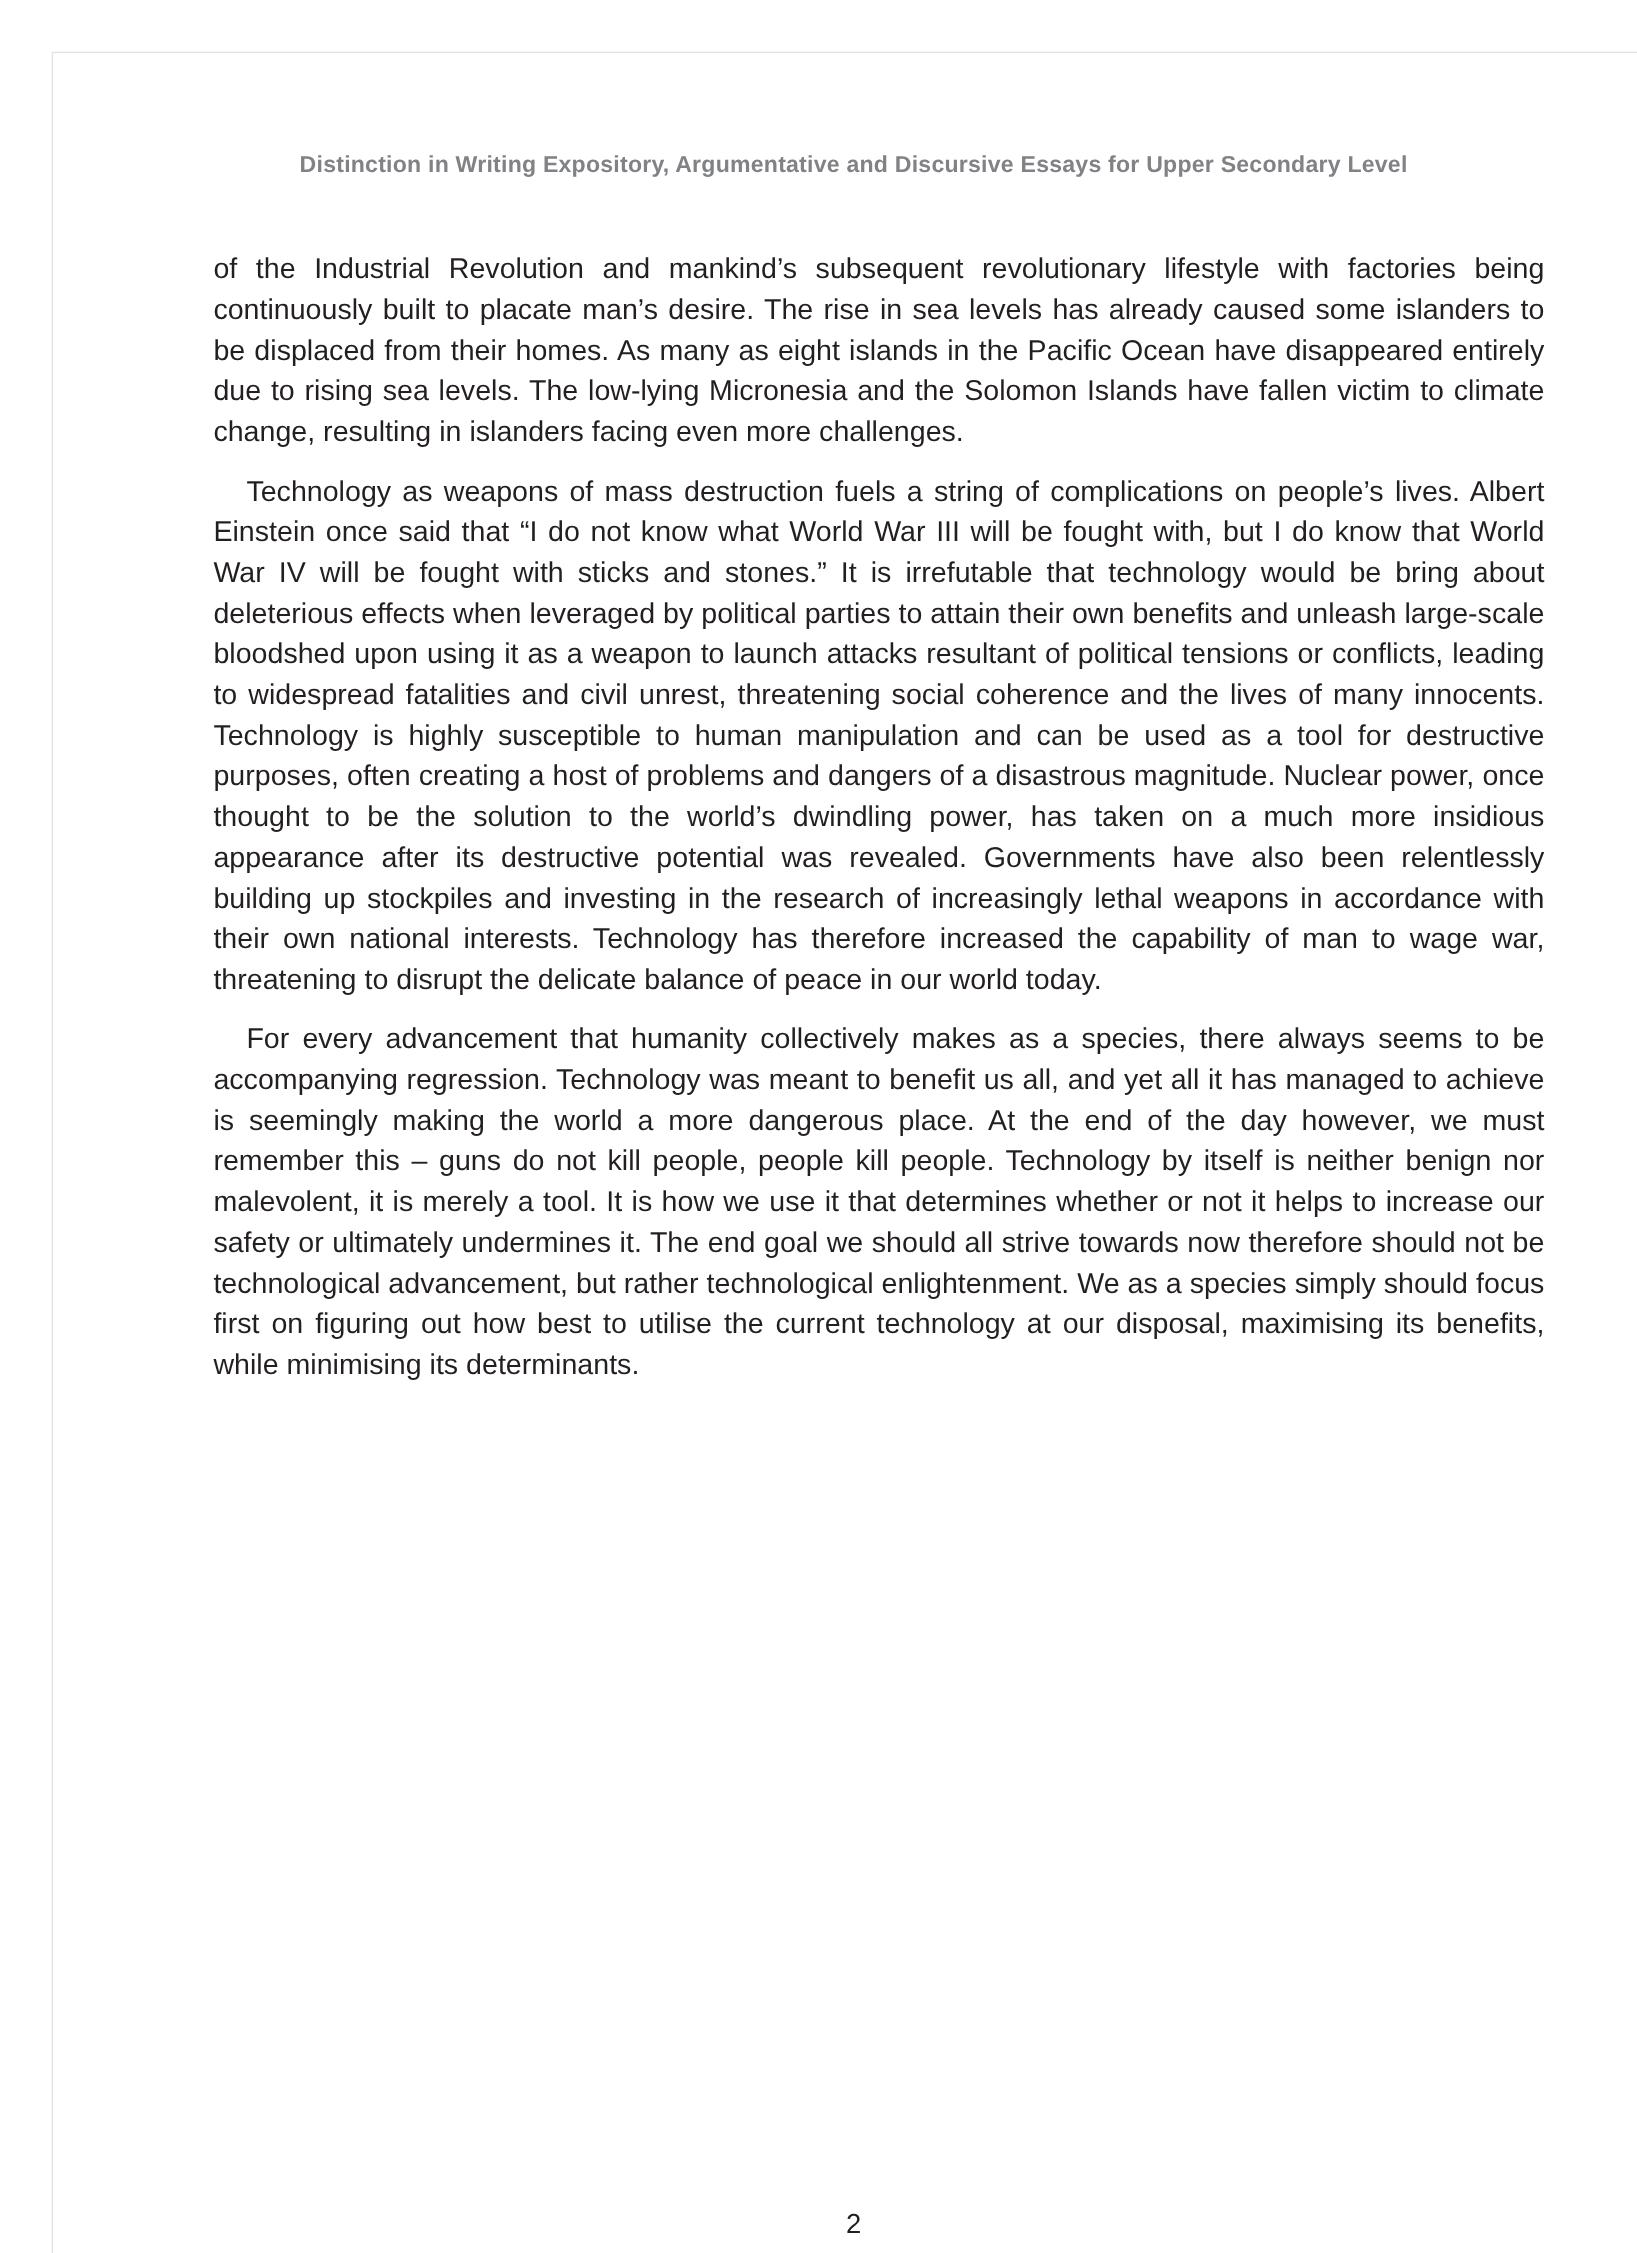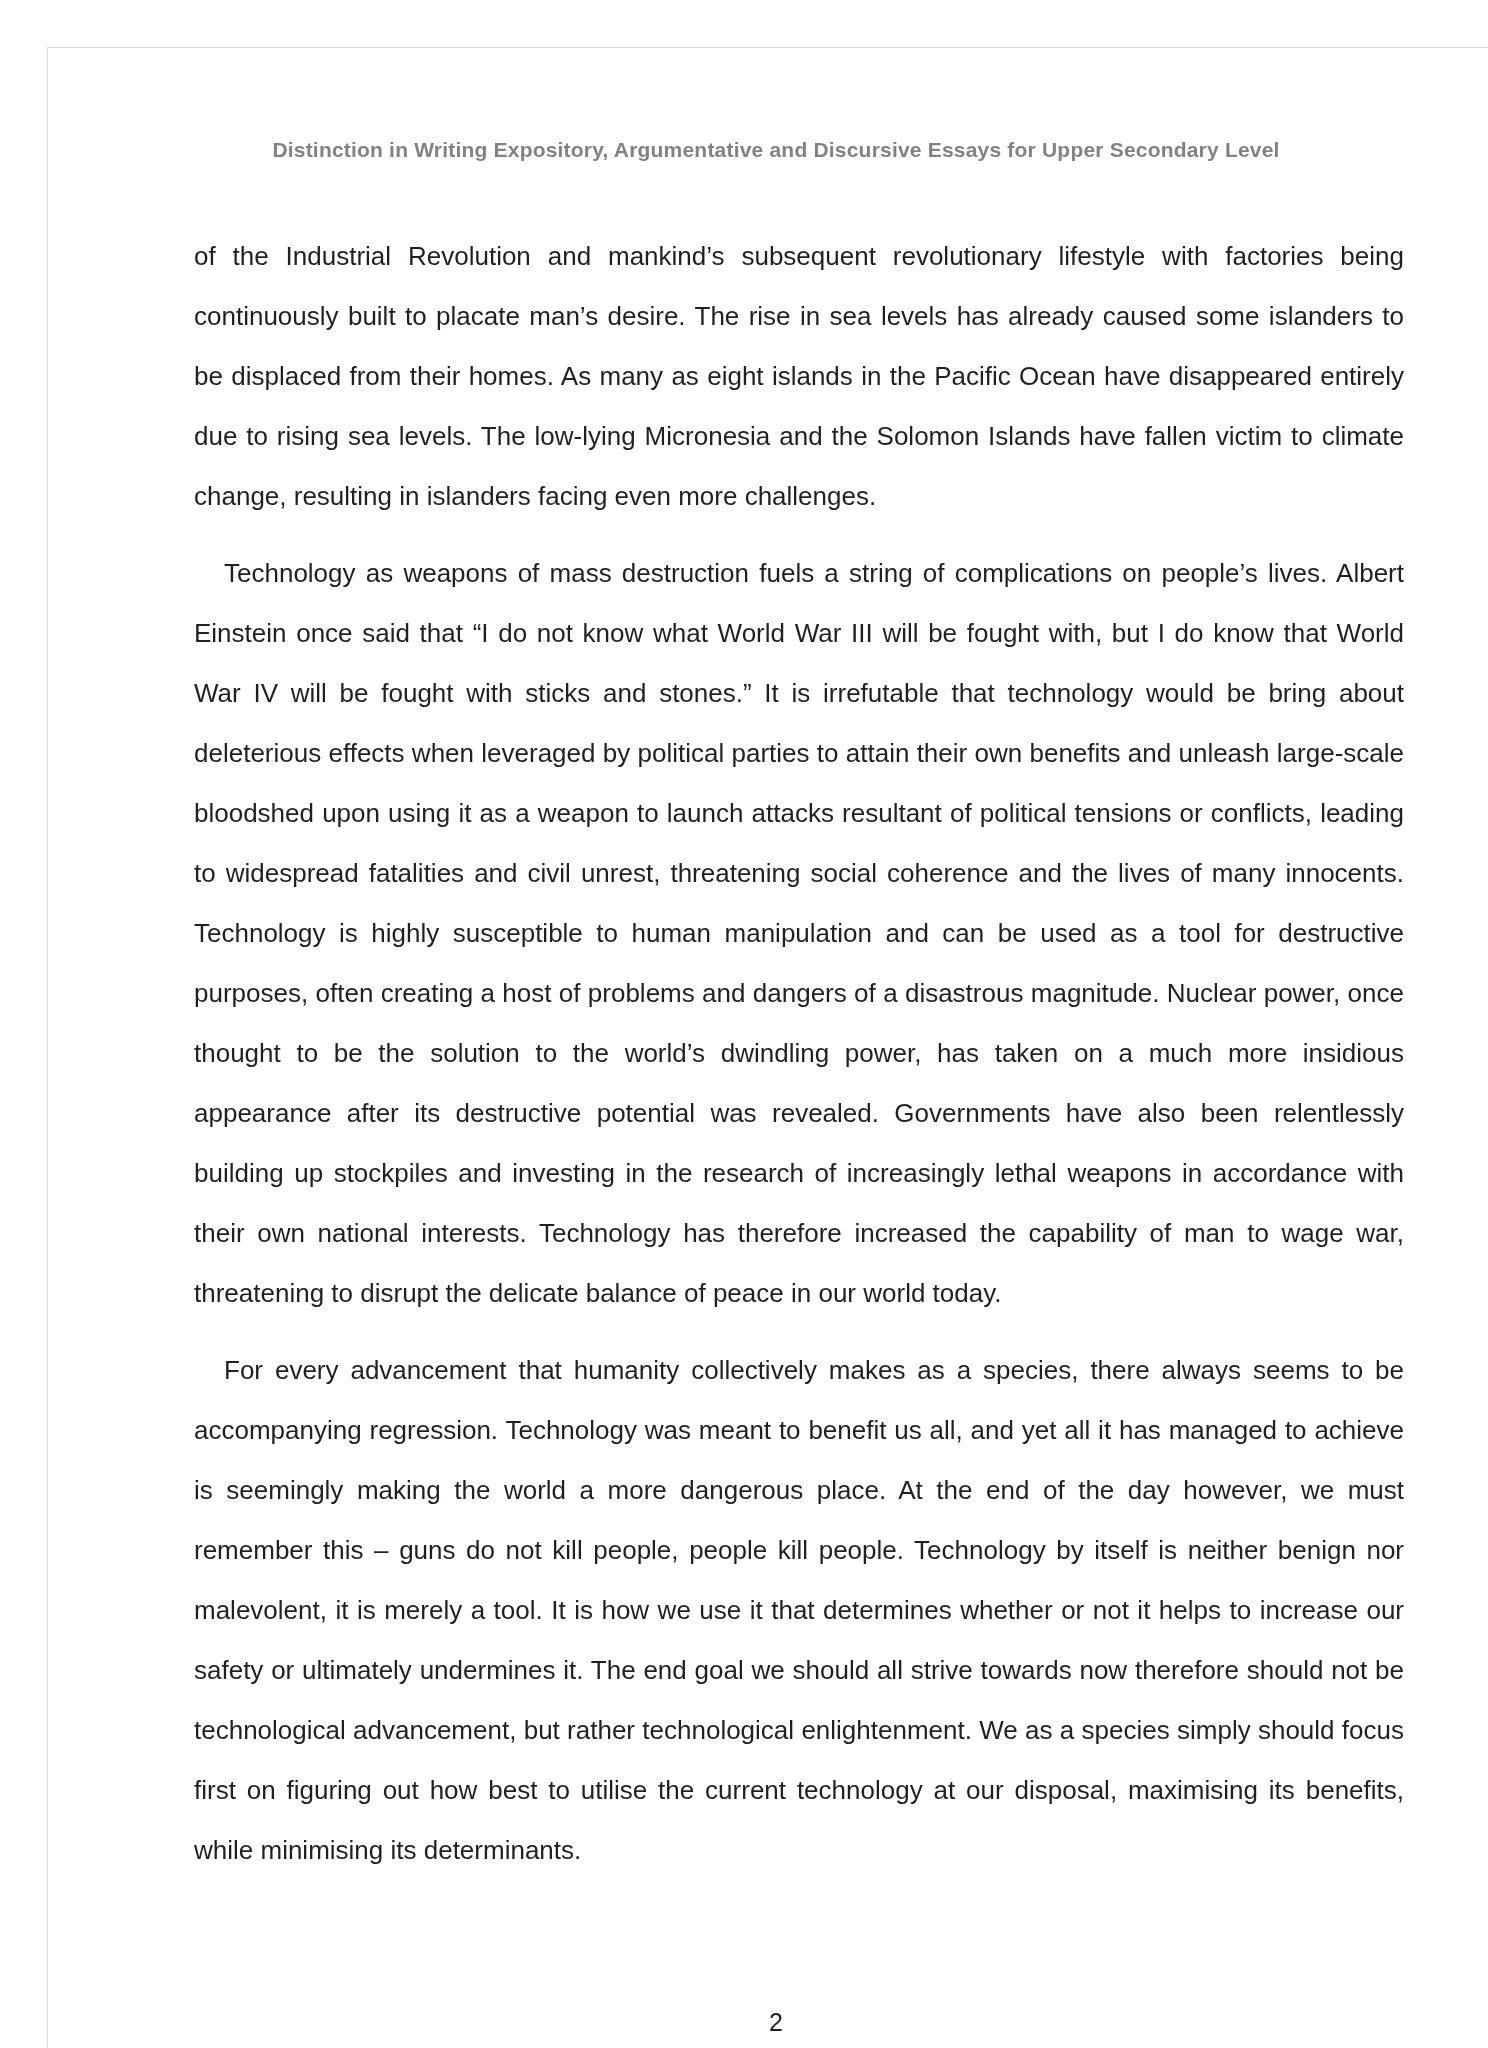--- a/index.html
+++ b/index.html
@@ -28,21 +28,21 @@
     color: #808285;
     letter-spacing: 0.2px;
   }
   .body-text {
     position: absolute;
     top: 146px;
     left: 114px;
     width: 1242px;
     color: #231f20;
     font-size: 26px;
-    line-height: 60px;
+    line-height: 37px;
     text-align: justify;
   }
   .para { margin-bottom: 17px; }
   .para.indent { text-indent: 30px; }
   .page-number {
     position: absolute;
     top: 1944px;
     left: 0;
     right: 0;
     text-align: center;

